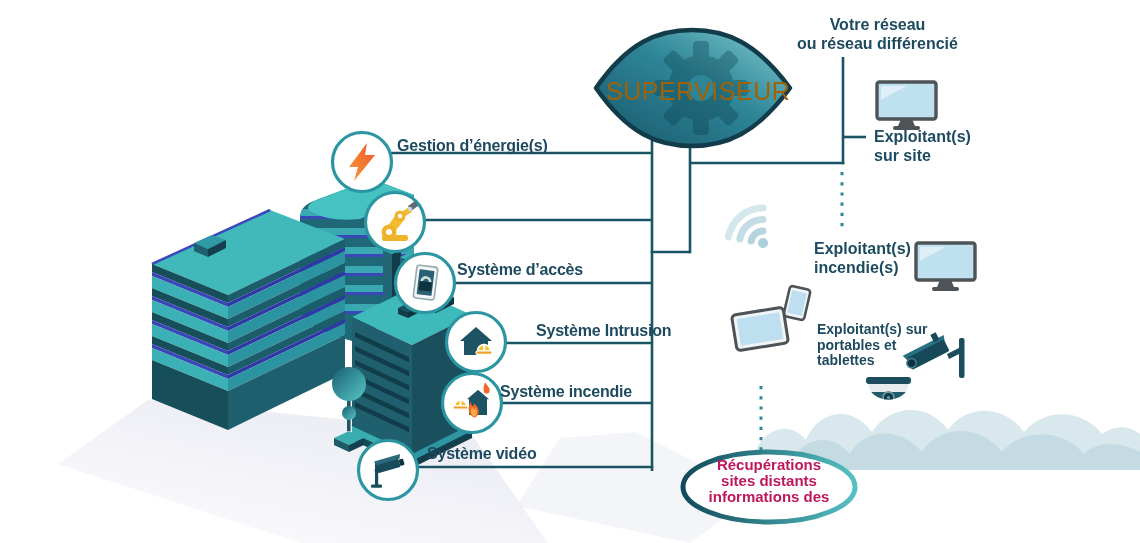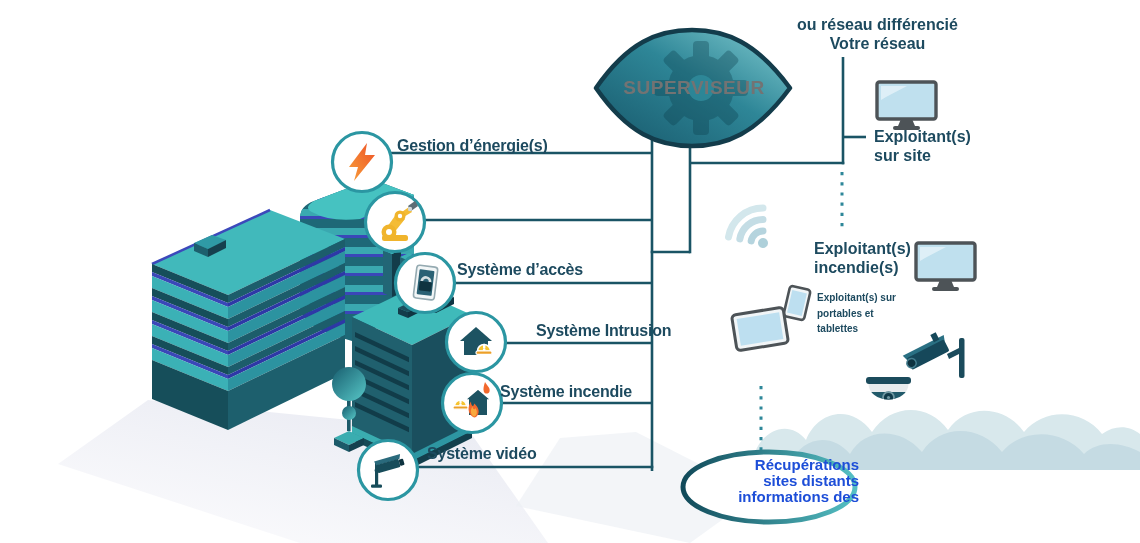--- a/index.html
+++ b/index.html
@@ -2,26 +2,26 @@
 <html><head>
 <meta charset="utf-8">
 <style>
   html,body{margin:0;padding:0;background:#fff;}
   .stage{position:relative;width:1140px;height:543px;background:#fff;overflow:hidden;
          font-family:"Liberation Sans",sans-serif;}
   .stage svg.scene{position:absolute;left:0;top:0;}
   .lbl{position:absolute;color:#1d4a5f;font-weight:700;white-space:nowrap;}
   .sysl{font-size:16px;line-height:1.1;letter-spacing:-0.2px;text-align:right;}
   .rt16{font-size:16px;line-height:19px;}
-  .rt15{font-size:10px;line-height:15.5px;}
+  .rt15{font-size:14px;line-height:15.5px;margin-top:32px;}
   .center{text-align:center;}
   .sup-title{position:absolute;left:606px;top:77px;width:176px;text-align:center;
-             color:#737373;font-size:19px;font-weight:700;letter-spacing:0.5px;}
-  .ellipse-text{position:absolute;left:679px;top:457px;width:180px;text-align:right;
-                color:#1d4ed8;font-size:15px;line-height:16px;font-weight:700;}
+             color:#a16207;font-size:25px;font-weight:400;letter-spacing:0.5px;}
+  .ellipse-text{position:absolute;left:679px;top:457px;width:180px;text-align:center;
+                color:#be185d;font-size:15px;line-height:16px;font-weight:700;}
 </style>
 </head>
 <body>
 
 <div class="stage">
 <svg class="scene" width="1140" height="543" viewBox="0 0 1140 543">
   <defs>
     <linearGradient id="eyeGrad" x1="0" y1="1" x2="1" y2="0">
       <stop offset="0" stop-color="#17576a"></stop>
           <stop offset="0.55" stop-color="#2e8697"></stop>
@@ -296,22 +296,22 @@
 
 <div class="sup-title">SUPERVISEUR</div>
 
 <div class="lbl sysl" style="left:397px;top:137px">Gestion d’énergie(s)</div>
 <div class="lbl sysl" style="left:457px;top:261px">Système d’accès</div>
 <div class="lbl sysl" style="left:536px;top:322px">Système Intrusion</div>
 <div class="lbl sysl" style="left:500px;top:383px">Système incendie</div>
 <div class="lbl sysl" style="left:427px;top:445px">Système vidéo</div>
 
 <div class="lbl rt16 center" style="left:760px;top:15px;width:235px">
+  <div>Votre réseau</div>
   <div>ou réseau différencié</div>
-  <div>Votre réseau</div>
 </div>
 
 <div class="lbl rt16" style="left:874px;top:127px">
   <div>Exploitant(s)</div>
   <div>sur site</div>
 </div>
 
 <div class="lbl rt16" style="left:814px;top:239px">
   <div>Exploitant(s)</div>
   <div>incendie(s)</div>

